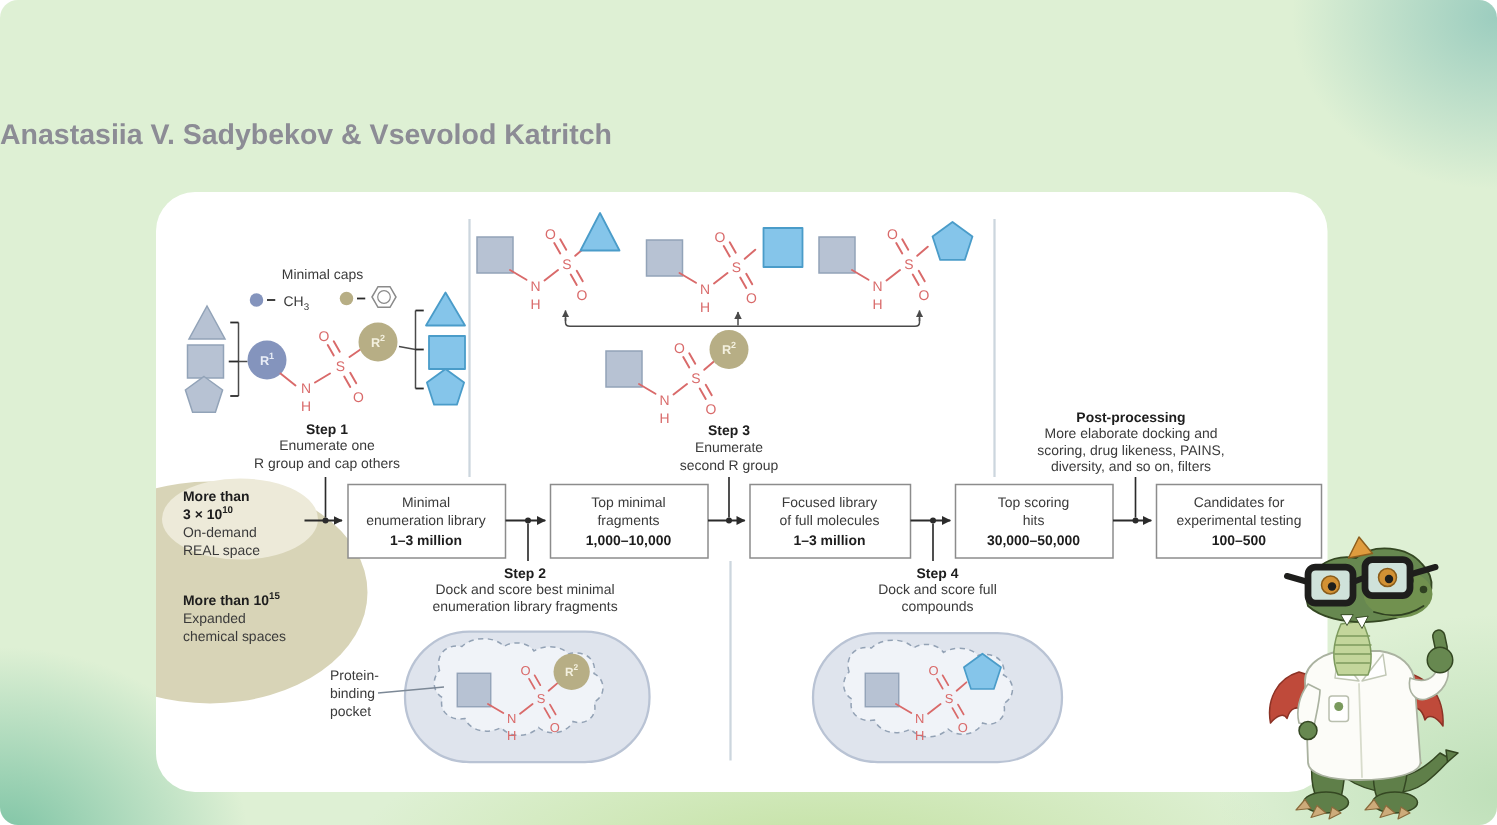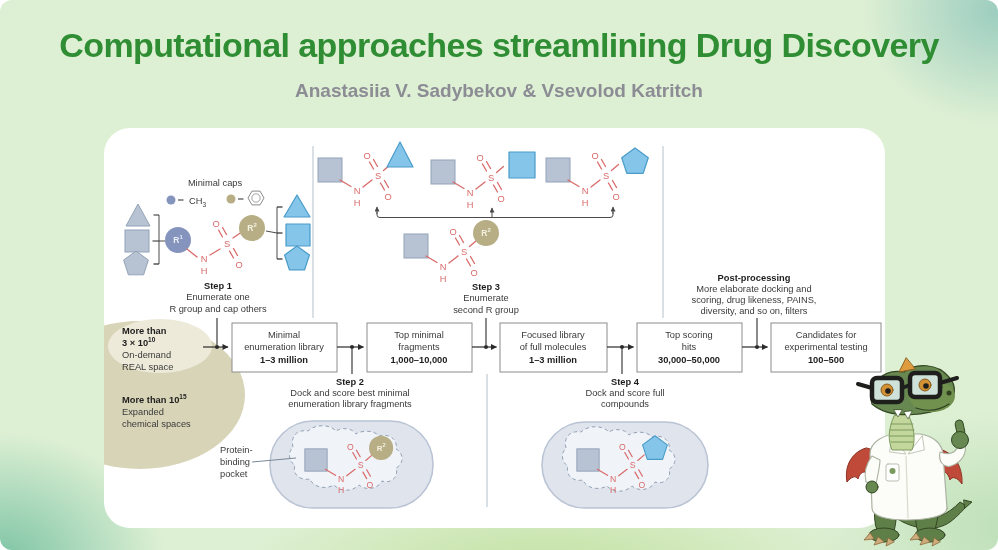--- a/index.html
+++ b/index.html
@@ -11,21 +11,21 @@
       radial-gradient(230px 180px at 0% 102%, #7cc3a4 0%, rgba(124,195,164,0) 72%),
       radial-gradient(420px 130px at 55% 104%, rgba(186,220,144,0.75) 0%, rgba(186,220,144,0) 75%),
       radial-gradient(280px 170px at 101% 96%, rgba(168,212,166,0.6) 0%, rgba(168,212,166,0) 70%),
       #def0d4;
   }
   .title{
     position:absolute;top:26px;left:0;width:100%;text-align:center;
     font-size:34px;font-weight:bold;letter-spacing:-0.6px;color:#2f8d33;
   }
   .authors{
-    position:absolute;top:80px;left:0;width:100%;text-align:center;
+    position:absolute;top:80px;left:0;width:100%;
     font-size:19px;font-weight:bold;color:#8c8c95;
   }
   .figure{position:absolute;left:0;top:0;z-index:1;}
   .dragon{position:absolute;left:836px;top:356px;z-index:2;}
   
   text{font-family:"Liberation Sans","DejaVu Sans",sans-serif;}
   .lbl{font-size:9.3px;fill:#3a3a3a;}
   .b{font-weight:bold;fill:#1d1d1d;}
   .ctr{text-anchor:middle;}
   .at{font-size:9.3px;fill:#d96a6a;text-anchor:middle;}
@@ -39,21 +39,20 @@
   .brk{stroke:#4a4a4a;stroke-width:1;fill:none;}
   .blob{fill:#dfe4ed;stroke:#b9c3d4;stroke-width:1.5;}
   .dsh{fill:#f0f3f8;stroke:#93a2b5;stroke-width:1;stroke-dasharray:3.5 3;}
   .rlab{font-size:8.5px;text-anchor:middle;font-weight:bold;}
 </style>
 </head>
 <body>
 
 <div class="stage">
 
-  <div class="title">Computational approaches streamlining Drug Discovery</div>
   <div class="authors">Anastasiia V. Sadybekov &amp; Vsevolod Katritch</div>
 
   <svg class="figure" width="998" height="550" viewBox="0 0 998 550">
     <defs>
       <marker id="ah" markerWidth="7" markerHeight="7" refX="4.6" refY="2.5" orient="auto">
         <path d="M0,0 L5,2.5 L0,5 Z" fill="#2b2b2b"></path>
       </marker>
       <marker id="ahg" markerWidth="7" markerHeight="7" refX="4.6" refY="2.5" orient="auto">
         <path d="M0,0 L5,2.5 L0,5 Z" fill="#4a4a4a"></path>
       </marker>

